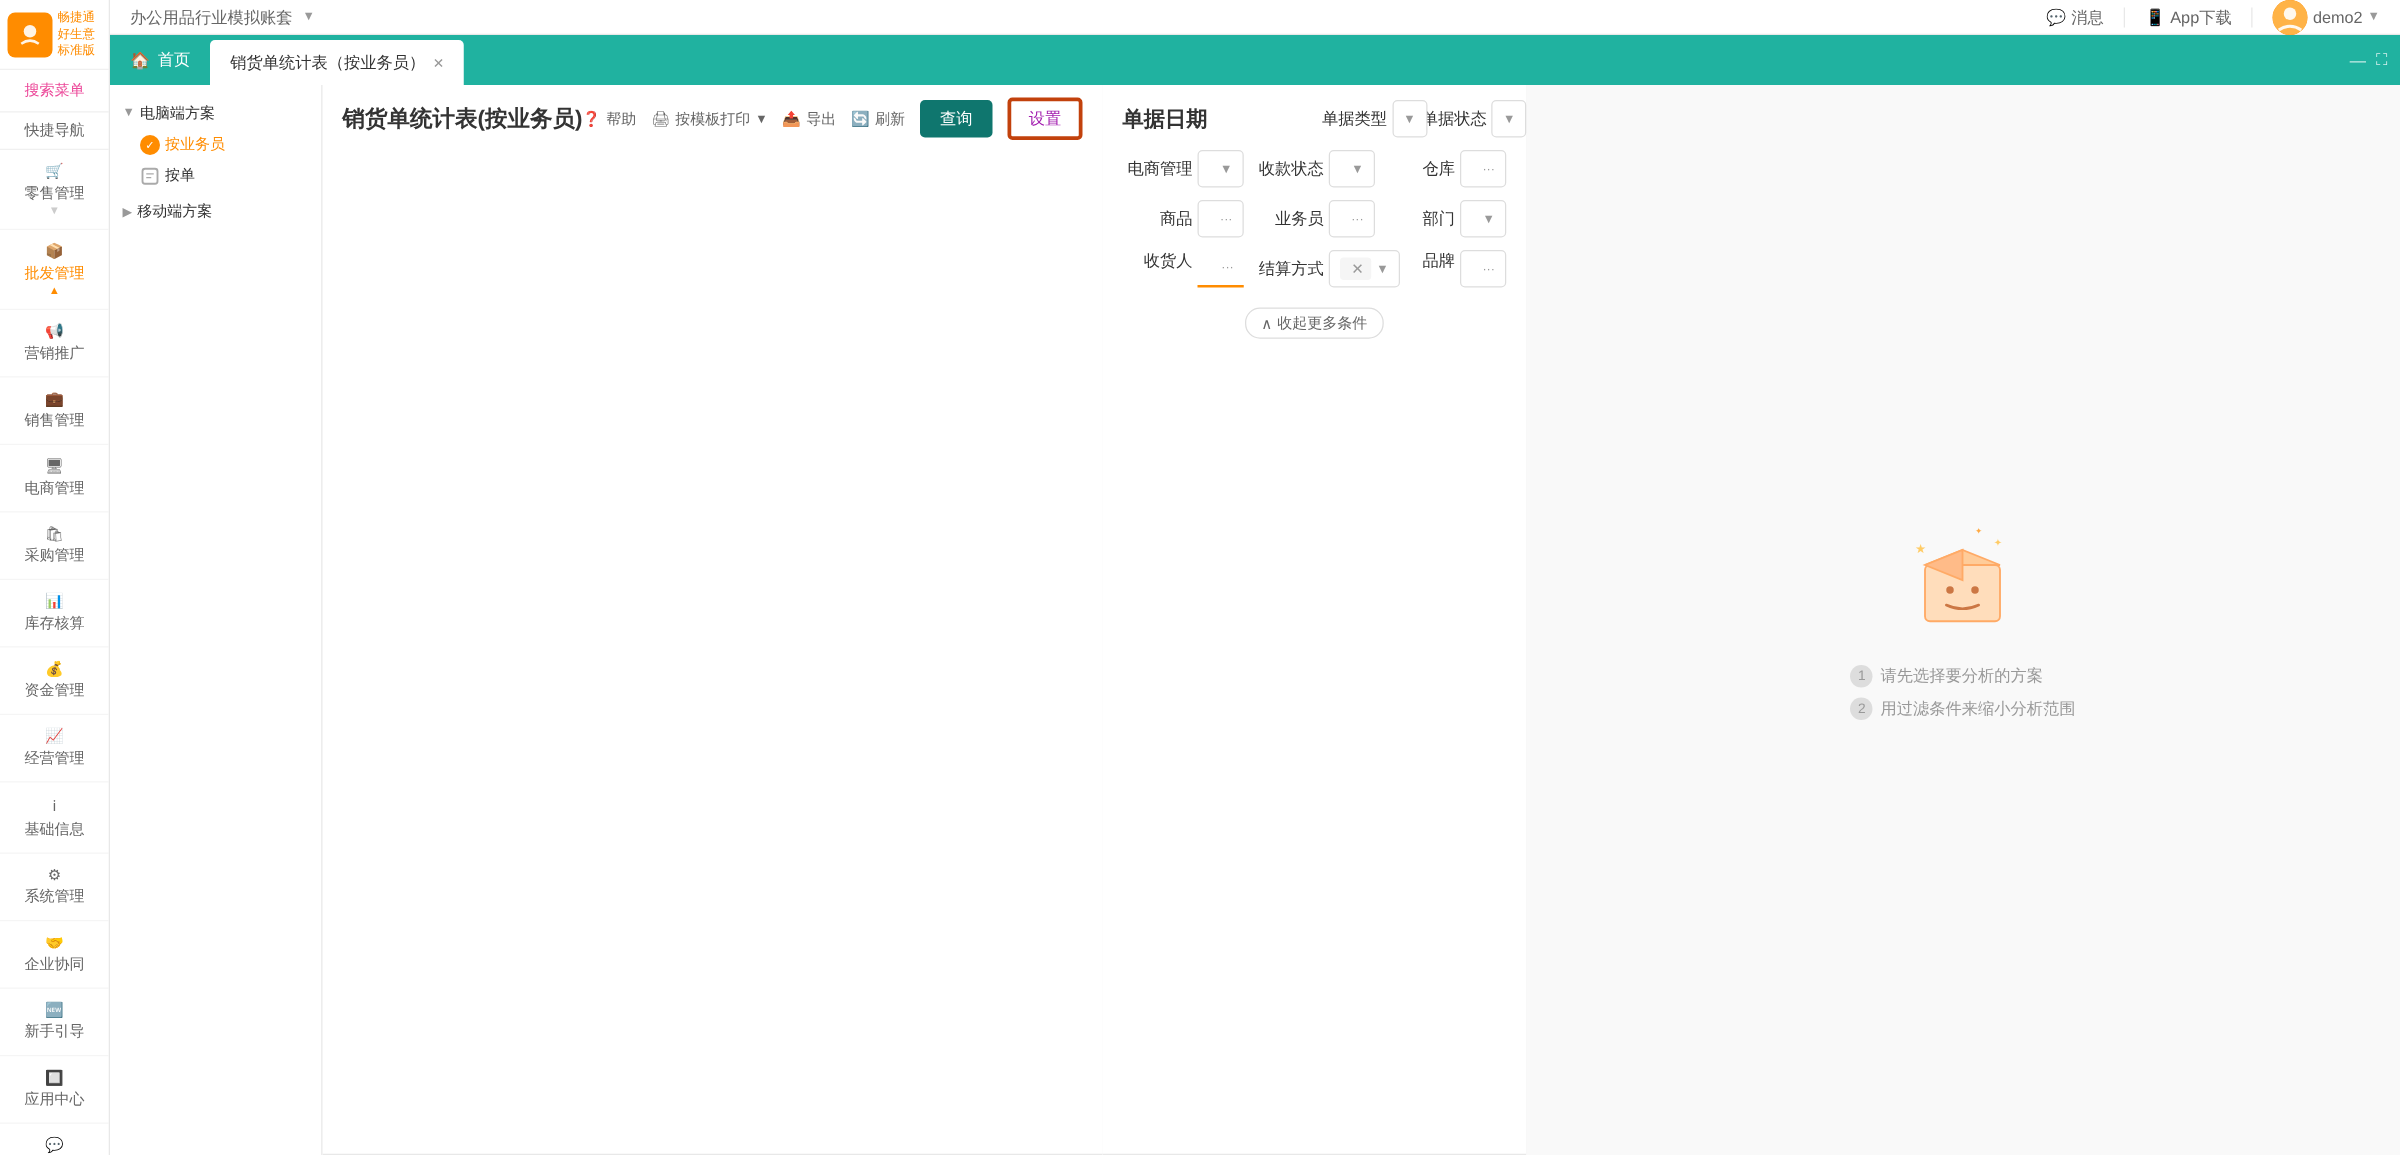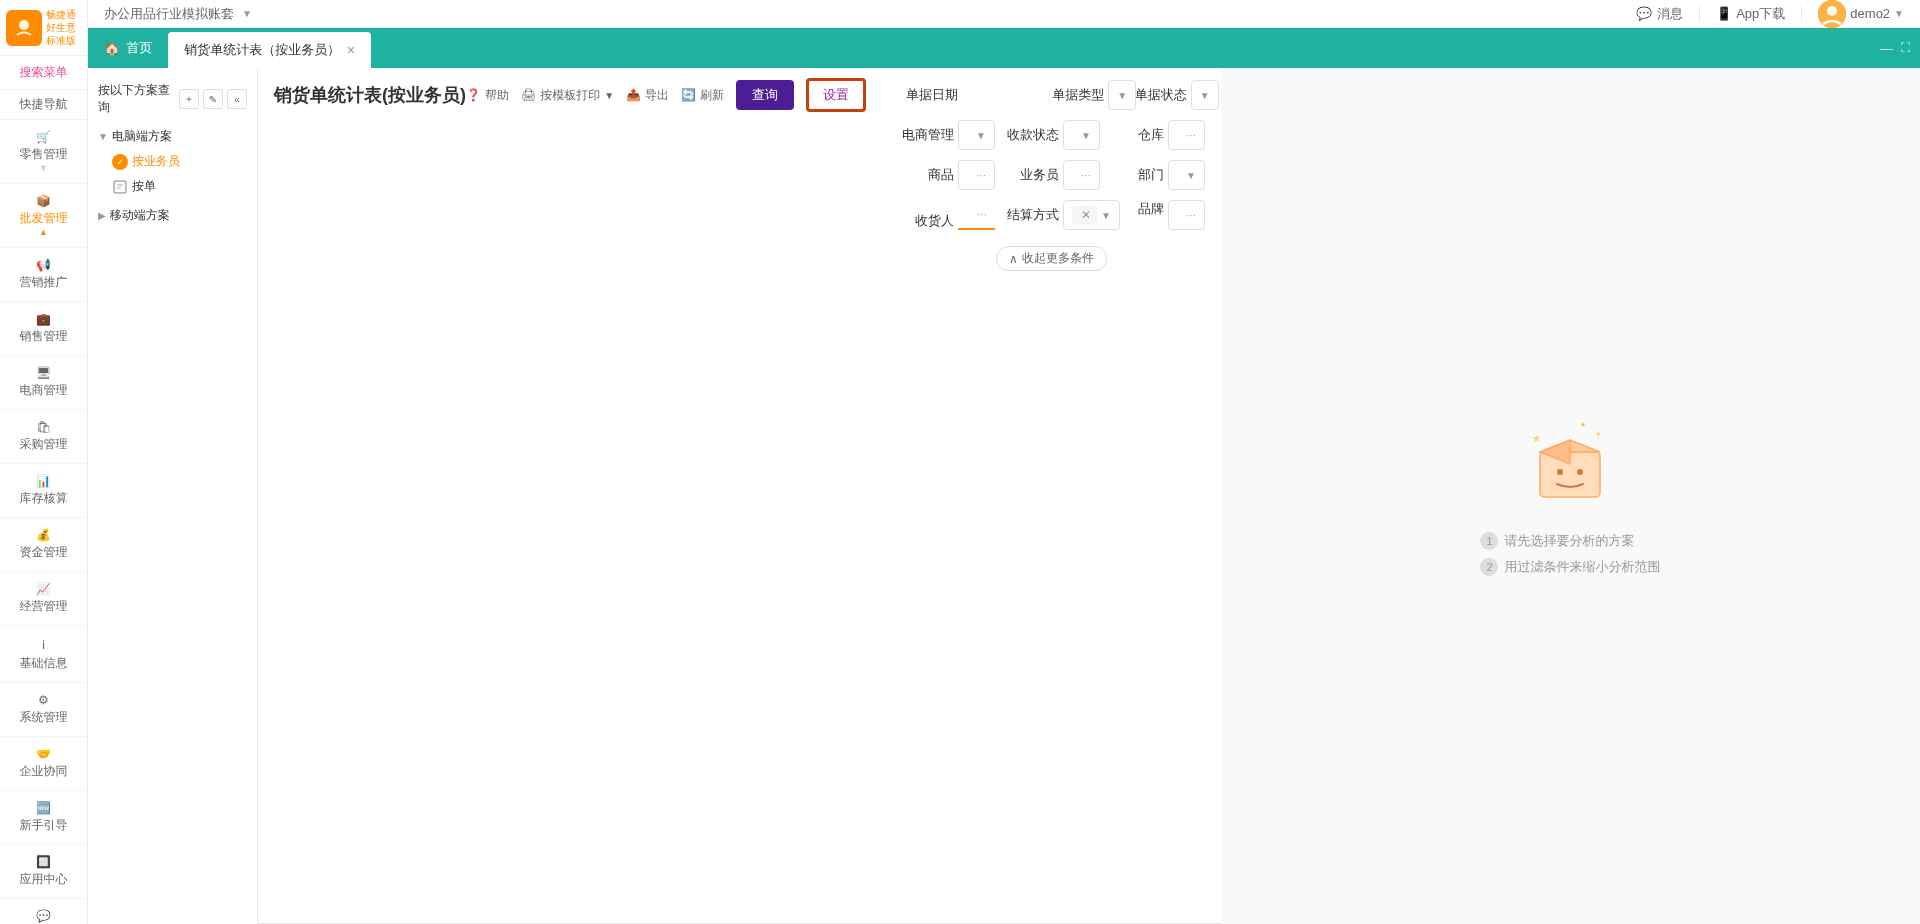--- a/index.html
+++ b/index.html
@@ -53,27 +53,27 @@
 
     
     .right-panel { flex: 1; display: flex; flex-direction: row; overflow: hidden; }
 
     
     .page-header { background: #fff; padding: 10px 16px 0; border-bottom: 1px solid #e8e8e8; flex-shrink: 0; }
     .page-title-row { display: flex; align-items: center; justify-content: space-between; padding-bottom: 8px; }
     .page-title { font-size: 18px; font-weight: bold; color: #333; }
     .page-actions { display: flex; align-items: center; gap: 12px; }
     .page-action-btn { display: flex; align-items: center; gap: 4px; font-size: 12px; color: #666; cursor: pointer; }
-    .btn-primary { background: #4c1d95; color: white; border: none; padding: 6px 16px; border-radius: 4px; cursor: pointer; font-size: 13px; }
+    .btn-primary { background: #0f766e; color: white; border: none; padding: 6px 16px; border-radius: 4px; cursor: pointer; font-size: 13px; }
     .btn-secondary { background: #fff; color: #a21caf; border: 3px solid #c2410c; padding: 5px 14px; border-radius: 4px; cursor: pointer; font-size: 13px; }
 
     
     .filter-area { background: #fff; padding: 12px 16px; border-bottom: 1px solid #e8e8e8; flex-shrink: 0; }
     .filter-row { display: flex; align-items: center; gap: 8px; margin-bottom: 10px; }
-    .filter-label { font-size: 13px; color: #333; white-space: nowrap; min-width: 60px; text-align: right; }
+    .filter-label { font-size: 17px; color: #333; white-space: nowrap; min-width: 60px; text-align: right; font-weight: bold; }
     .filter-input { flex: 1; height: 30px; border: 1px solid #ddd; border-radius: 4px; padding: 0 8px; font-size: 13px; color: #333; display: flex; align-items: center; justify-content: space-between; cursor: pointer; background: white; position: relative; }
     .filter-input.underline { border: none; border-bottom: 2px solid #ff8c00; border-radius: 0; }
     .filter-input .dots { color: #999; font-size: 10px; }
     .filter-input .arrow { color: #999; font-size: 10px; }
     .date-filter { display: flex; align-items: center; gap: 4px; }
     .date-btn { padding: 3px 8px; border-radius: 3px; font-size: 12px; cursor: pointer; border: 1px solid transparent; color: #666; }
     .date-btn.active { background: #ff8c00; color: white; border-color: #ff8c00; border-radius: 10px; }
     .date-range { font-size: 12px; color: #999; margin-left: 8px; }
     .filter-col { flex: 1; display: flex; align-items: center; min-width: 0; }
     .filter-col-label { font-size: 13px; color: #333; white-space: nowrap; min-width: 56px; text-align: right; margin-right: 4px; }
@@ -220,28 +220,20 @@
     </div>
     <div class="tab-controls">
       <span style="cursor:pointer">—</span>
       <span style="cursor:pointer">⛶</span>
     </div>
   </div>
 
   <div class="content">
 
     <div class="left-panel">
-      <div class="panel-header">
-        <span class="panel-header-title">按以下方案查询</span>
-        <div class="panel-icons">
-          <div class="panel-icon">＋</div>
-          <div class="panel-icon">✎</div>
-          <div class="panel-icon">«</div>
-        </div>
-      </div>
 
       <div class="tree-item">
         <span class="tree-arrow">▼</span>
         <span>电脑端方案</span>
       </div>
       <div class="tree-child">
         <div class="tree-item tree-active" style="padding-left:4px;">
           <div class="orange-circle" style="width:16px;height:16px;font-size:9px;">✓</div>
           <span>按业务员</span>
         </div>
@@ -354,21 +346,21 @@
           <div class="filter-col" style="max-width:380px;flex:1;display:flex;align-items:center;">
             <span class="filter-col-label">部门</span>
             <div class="filter-input" style="flex:1;">
               <span></span>
               <span class="arrow">▼</span>
             </div>
           </div>
         </div>
 
         <div class="filter-row">
-          <div class="filter-col" style="max-width:380px;flex:1;display:flex;align-items:flex-end;">
+          <div class="filter-col" style="max-width:380px;flex:1;display:flex;align-items:flex-start;">
             <span class="filter-col-label">收货人</span>
             <div class="filter-input underline" style="flex:1;">
               <span></span>
               <span class="dots">···</span>
             </div>
           </div>
           <div class="filter-col" style="max-width:380px;flex:1;display:flex;align-items:center;">
             <span class="filter-col-label">结算方式</span>
             <div class="filter-input" style="flex:1;gap:4px;">
               <div class="tag-close">

